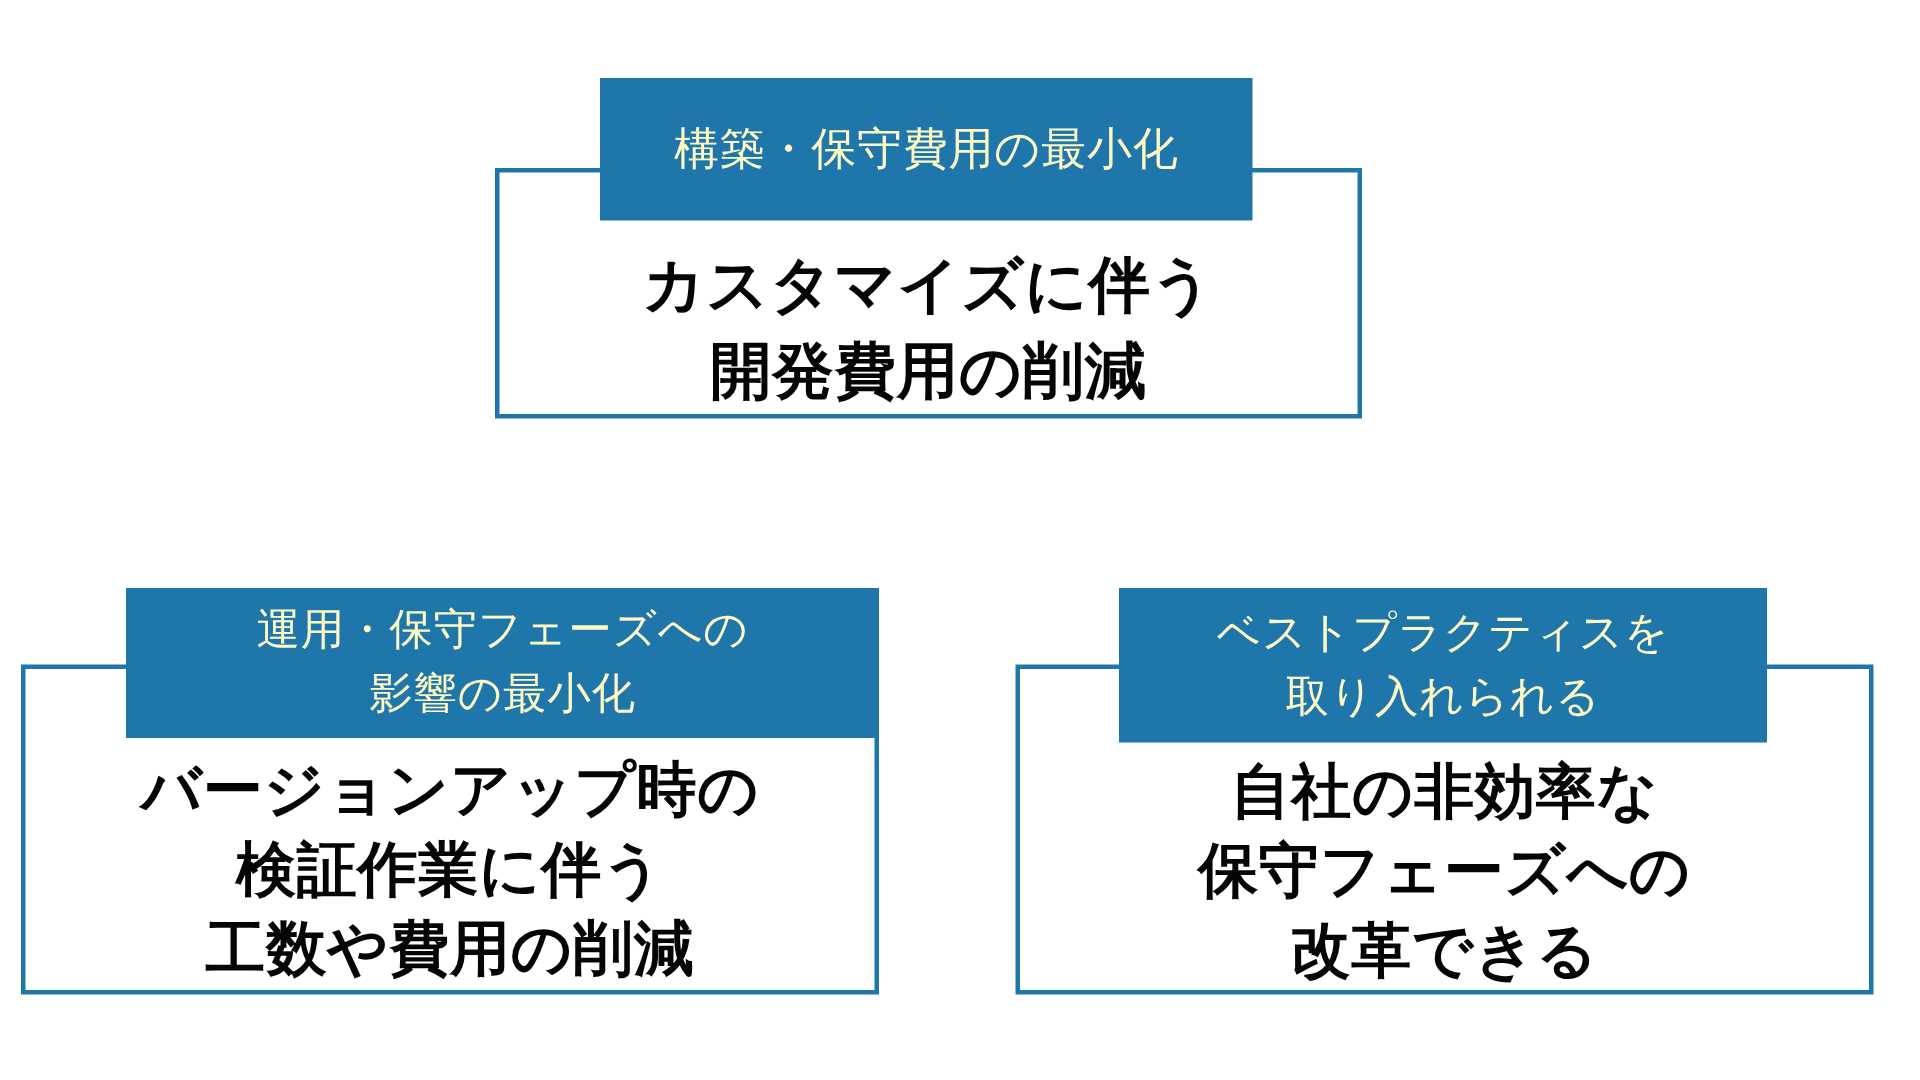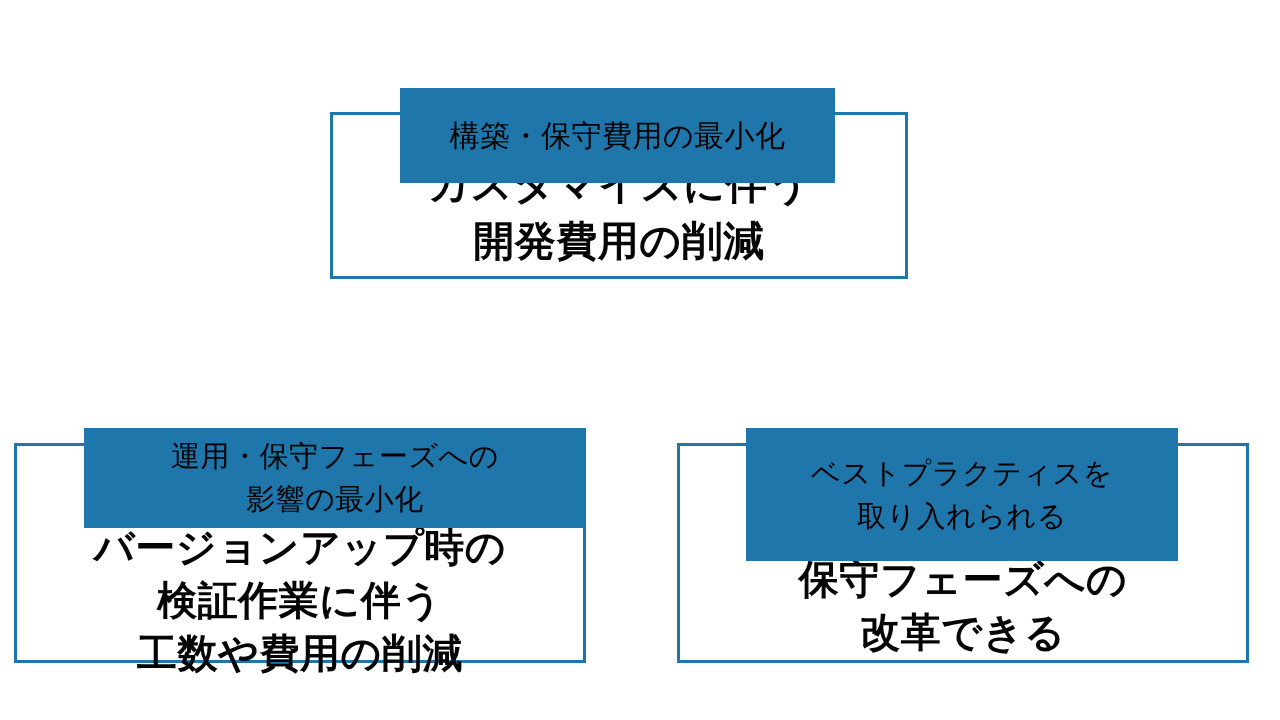--- a/index.html
+++ b/index.html
@@ -26,40 +26,39 @@
     position: absolute;
     box-sizing: border-box;
     border: 3px solid #1f76ab;
     background: transparent;
   }
 
   .card-banner {
     position: absolute;
     box-sizing: border-box;
     background: #1f76ab;
-    color: #000000;
+    color: #fef9c3;
     display: flex;
     align-items: center;
     justify-content: center;
     text-align: center;
     z-index: 3;
-    margin-top: 36px;
   }
 
   .banner-text {
     display: block;
     white-space: pre-line;
     font-weight: 400;
     letter-spacing: 0.5px;
   }
 
   .card-body {
     position: absolute;
     display: flex;
-    align-items: center;
+    align-items: flex-end;
     justify-content: center;
     text-align: center;
     z-index: 2;
   }
 
   .body-text {
     display: block;
     white-space: pre-line;
     font-weight: 700;
     color: #050505;
@@ -127,21 +126,21 @@
   #card-bottom-right .card-frame {
     left: 677px;
     top: 443px;
     width: 572px;
     height: 220px;
   }
   #card-bottom-right .card-banner {
     left: 746px;
     top: 392px;
     width: 432px;
-    height: 133px;
+    height: 103px;
   }
   #card-bottom-right .card-banner .banner-text {
     font-size: 29px;
     line-height: 43px;
   }
   #card-bottom-right .card-body {
     left: 680px;
     top: 497px;
     width: 566px;
     height: 164px;

